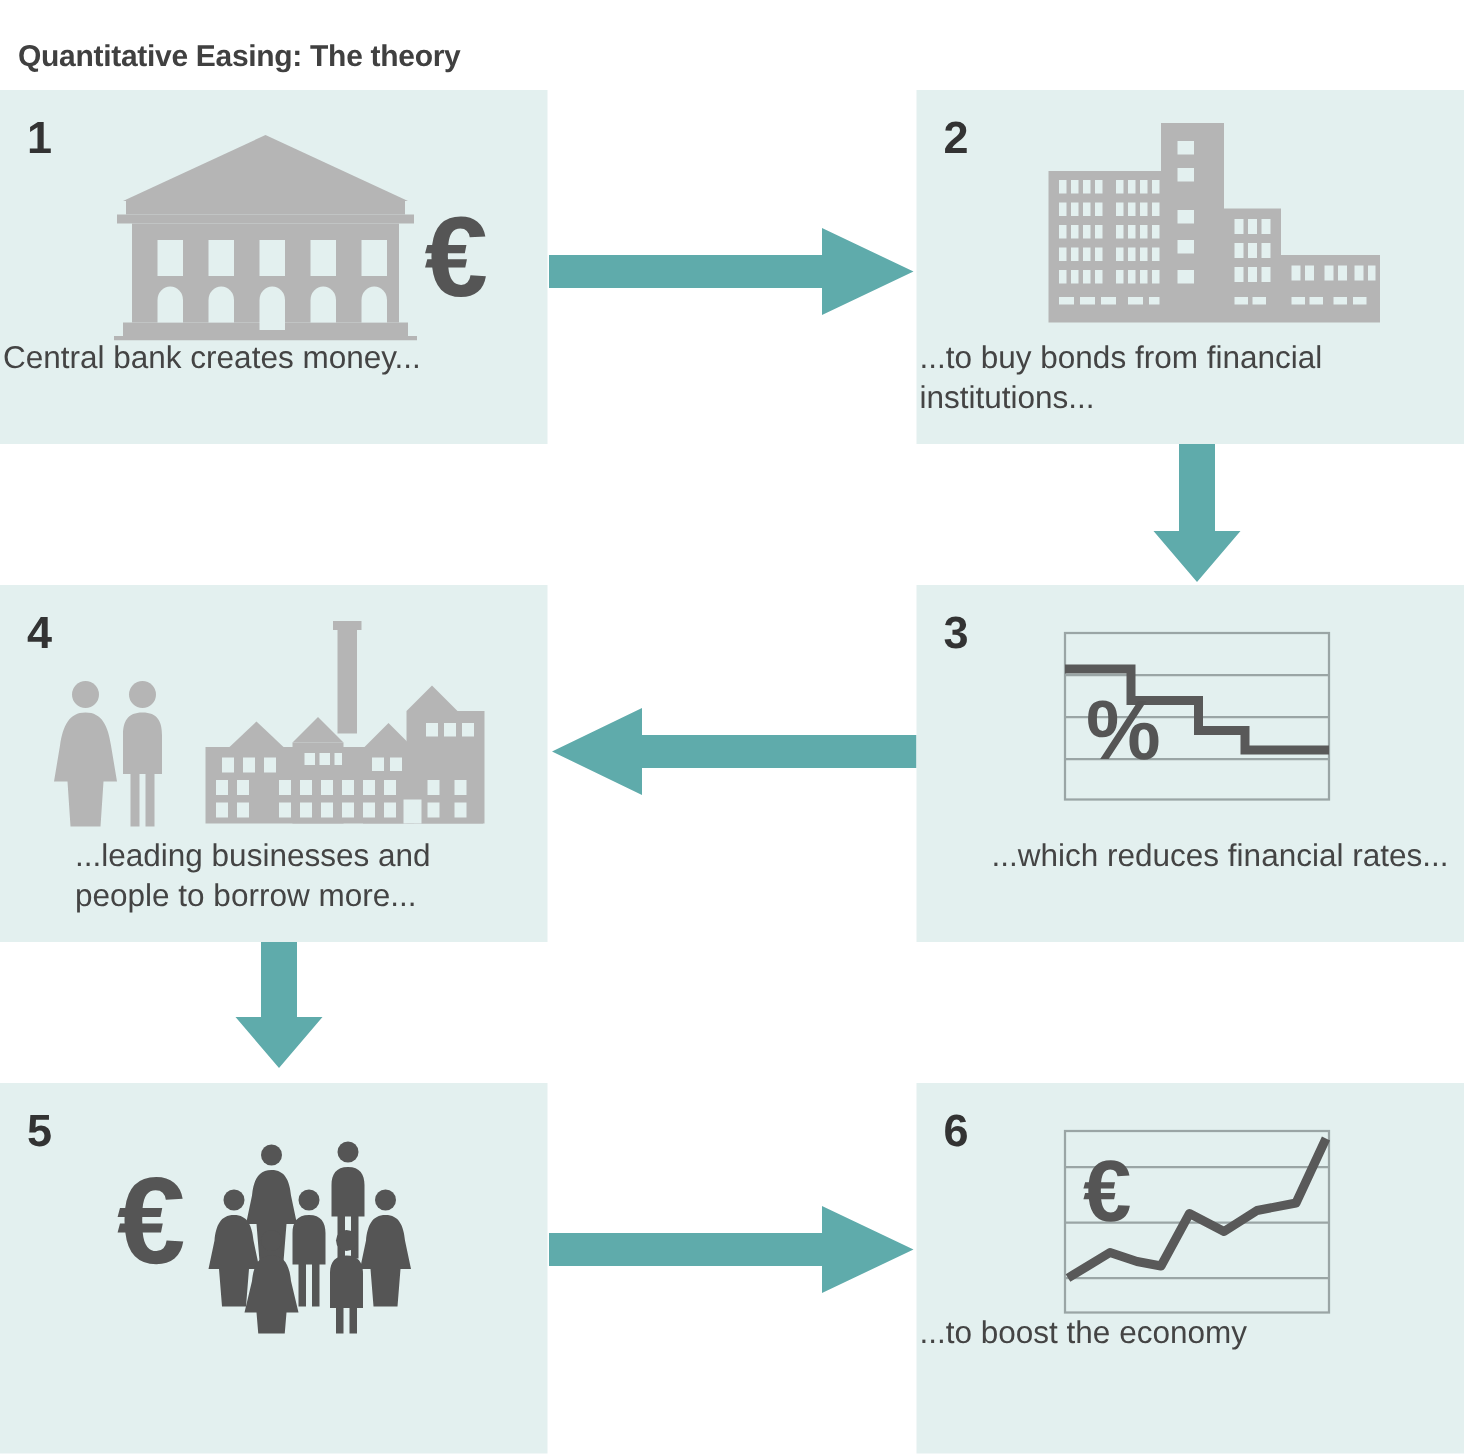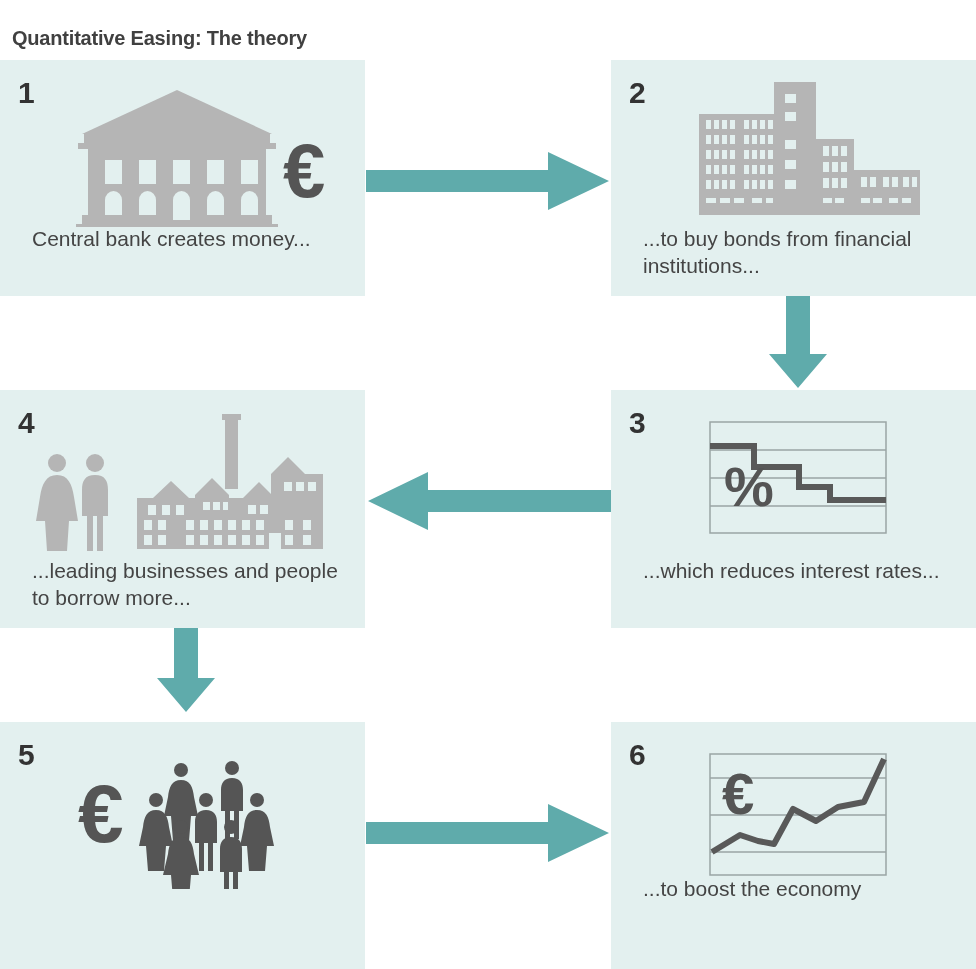--- a/index.html
+++ b/index.html
@@ -39,28 +39,28 @@
     position: absolute;
     left: 18px;
     top: 18px;
     font-size: 30px;
     font-weight: bold;
     color: #333333;
     line-height: 1;
   }
   .panel-caption {
     position: absolute;
-    left: 32px;
+    left: 2px;
     right: 10px;
     font-size: 21px;
     color: #444444;
     line-height: 1.28;
   }
   .cap-r1 { top: 166px; }
-  .cap-r2 { top: 168px; }
+  .cap-r2 { top: 168px; margin-left: 48px; }
   .cap-r3 { top: 154px; }
 
   .art {
     position: absolute;
     top: 12px;
     left: 0;
     width: 365px;
     height: 155px;
   }
 
@@ -274,21 +274,21 @@
       <rect x="99" y="20" width="176" height="111" fill="none" stroke="#9aa5a5" stroke-width="1.5"></rect>
       <g stroke="#9aa5a5" stroke-width="1.5">
         <line x1="99" y1="48" x2="275" y2="48"></line>
         <line x1="99" y1="76" x2="275" y2="76"></line>
         <line x1="99" y1="104" x2="275" y2="104"></line>
       </g>
       <polyline points="99,44 143,44 143,65 188,65 188,85 219,85 219,98 275,98" fill="none" stroke="#595959" stroke-width="6"></polyline>
       <text x="113" y="104" font-family="'Liberation Sans', sans-serif" font-size="56" font-weight="bold" fill="#555555">%</text>
     </svg>
   </div>
-  <div class="panel-caption cap-r2">...which reduces interest rates...</div>
+  <div class="panel-caption cap-r2">...which reduces financial rates...</div>
 </div>
 
 <div class="panel panel-left row3">
   <div class="panel-num">5</div>
   <div class="art">
     <svg width="365" height="155" viewBox="0 0 365 155">
       <text x="78" y="108" font-family="'Liberation Sans', sans-serif" font-size="82" font-weight="bold" fill="#555555">€</text>
       <g fill="#555555">
 
         <circle cx="181" cy="36" r="7"></circle>

